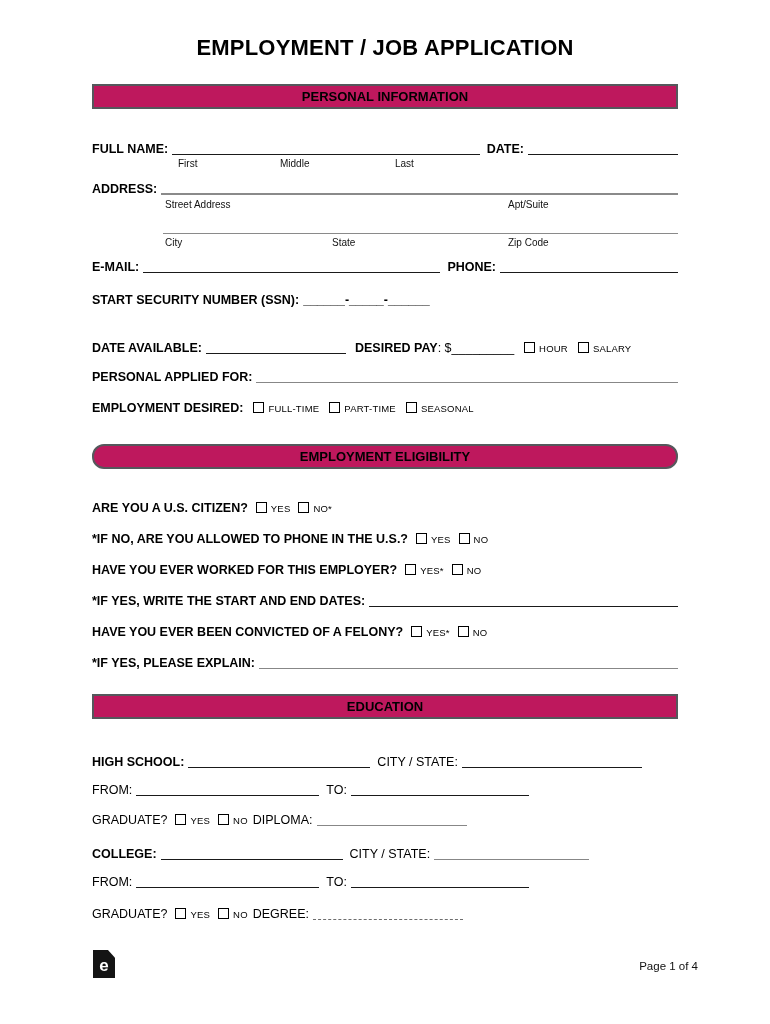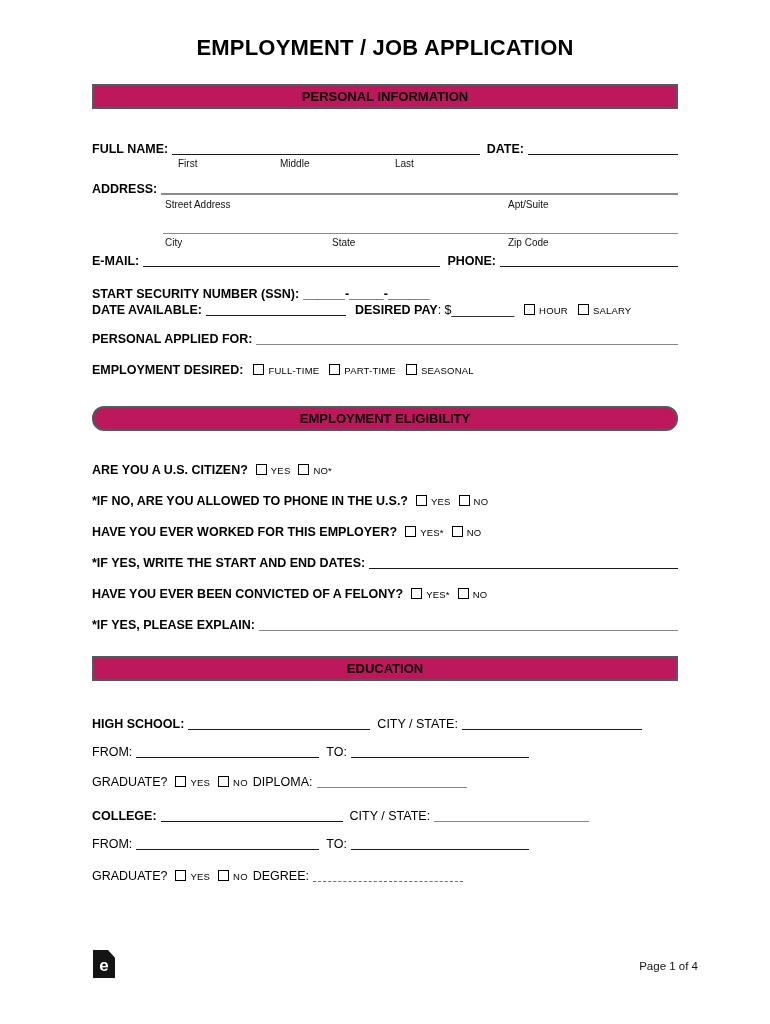--- a/index.html
+++ b/index.html
@@ -134,33 +134,33 @@
       <span style="left:416px">Apt/Suite</span>
     </div>
 
     <div class="standalone-line"></div>
     <div class="subrow" style="margin-top:2px">
       <span style="left:73px">City</span>
       <span style="left:240px">State</span>
       <span style="left:416px">Zip Code</span>
     </div>
 
-    <div class="row" style="margin-top:3px">
+    <div class="row" style="margin-top:9px">
       <span class="lbl">E-MAIL:</span>
       <span class="line"></span>
       <span class="lbl" style="margin-left:7px">PHONE:</span>
       <span class="line fixed" style="width:178px"></span>
     </div>
 
     <div class="row" style="margin-top:17px">
       <span class="lbl">START SECURITY NUMBER (SSN):</span>
       <span class="lbl" style="margin-left:4px">______-_____-______</span>
     </div>
 
-    <div class="row" style="margin-top:0">
+    <div class="row" style="margin-top:32px">
       <span class="lbl">DATE AVAILABLE:</span>
       <span class="line fixed" style="width:140px"></span>
       <span class="lbl" style="margin-left:9px">DESIRED PAY</span>
       <span class="reg">: $</span>
       <span class="reg">_________</span>
       <span class="cb"></span>
       <span class="opt">HOUR</span>
       <span class="cb"></span>
       <span class="opt">SALARY</span>
     </div>

